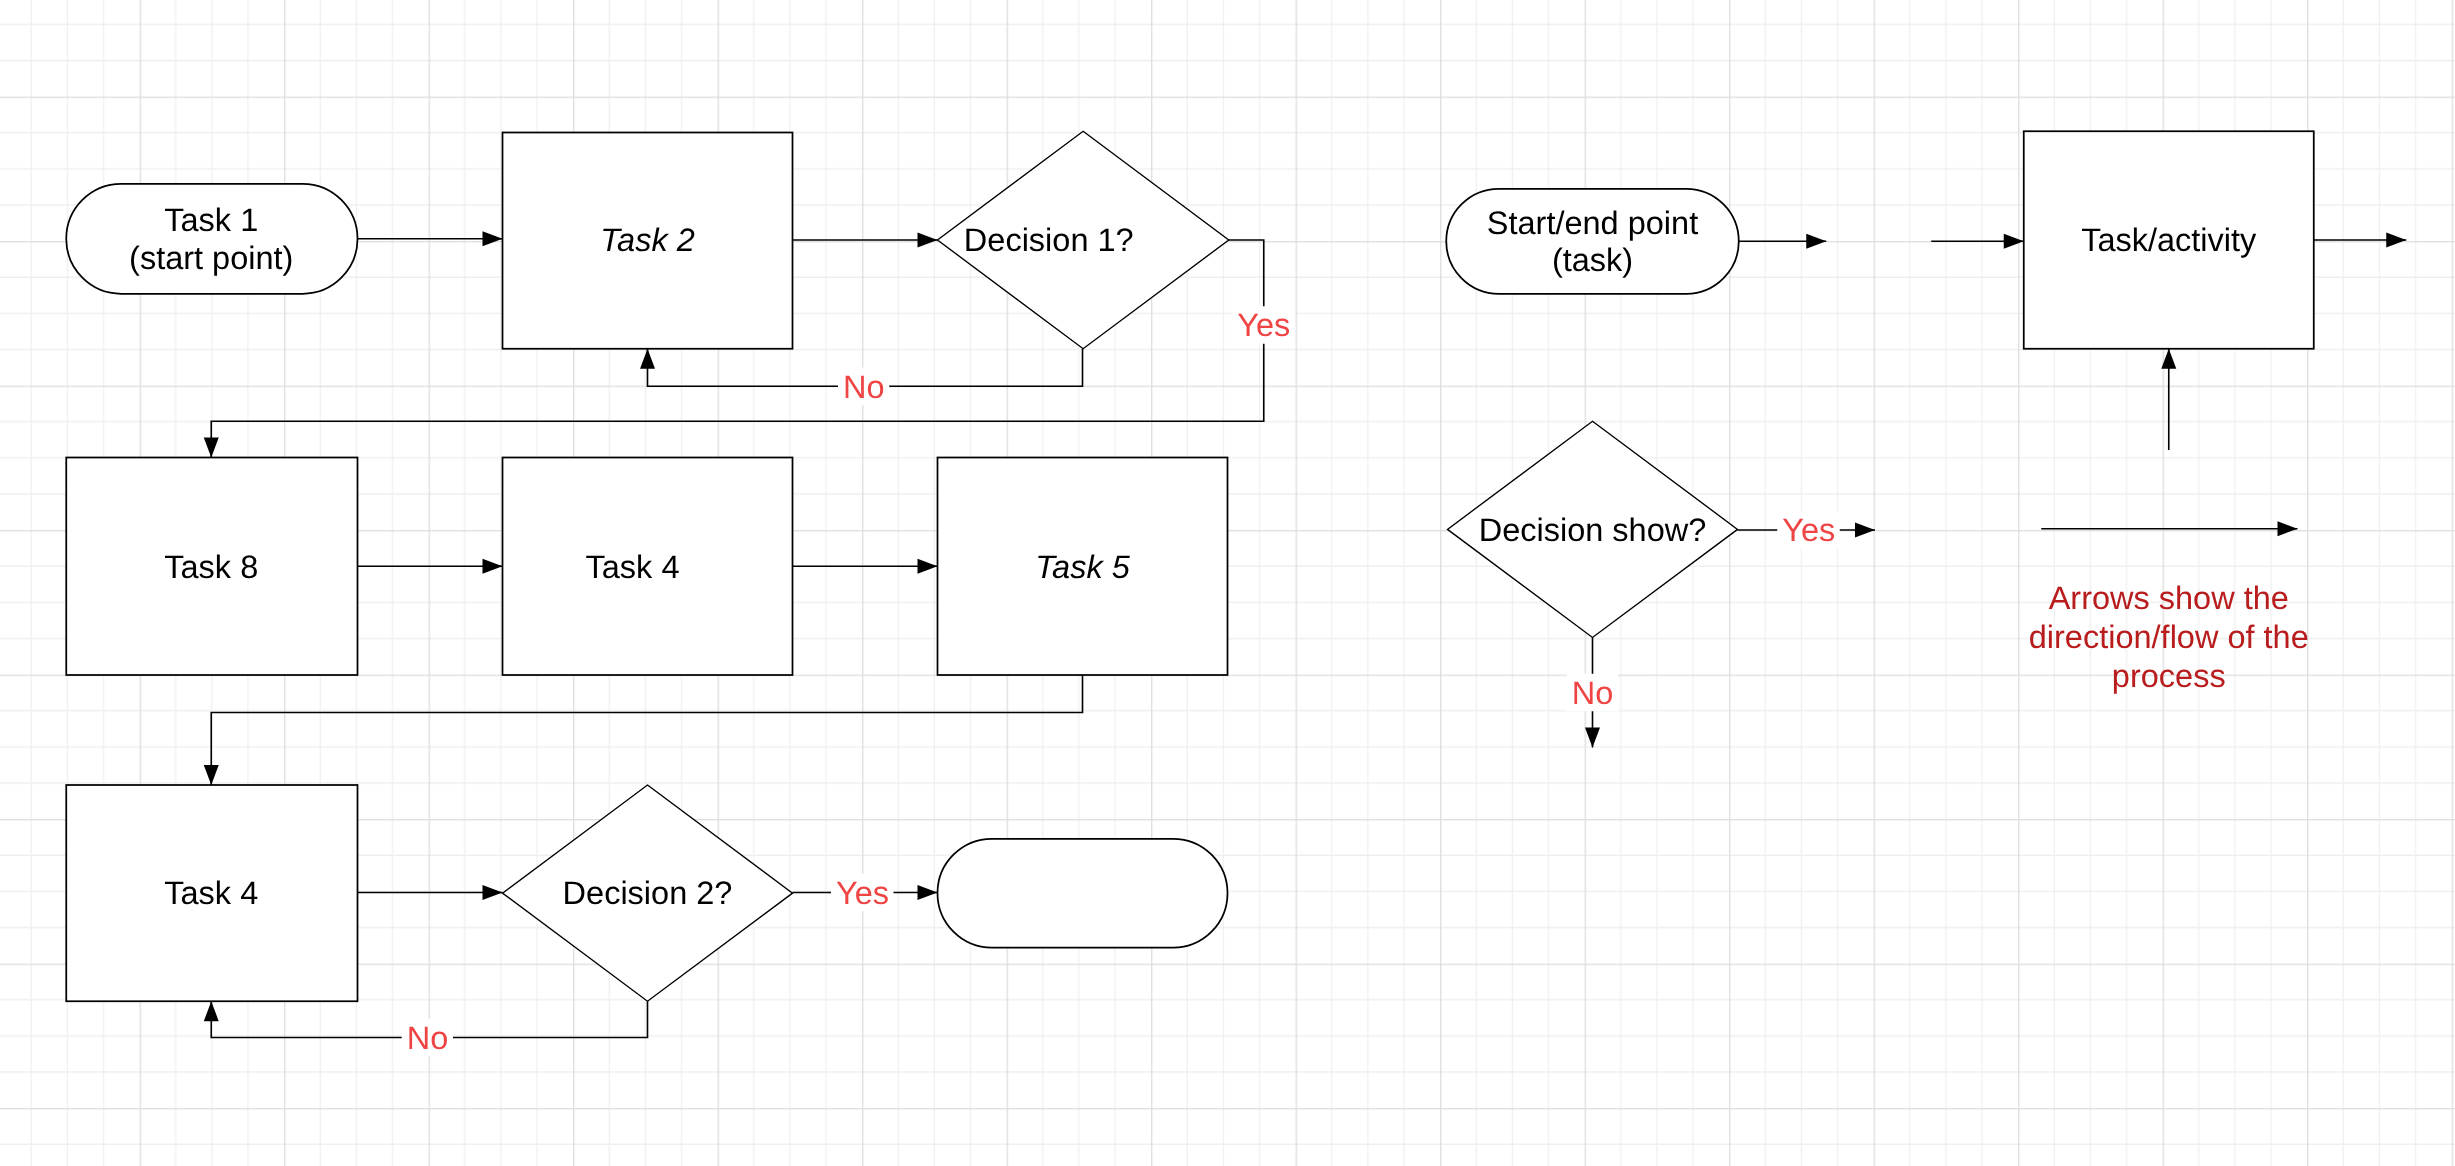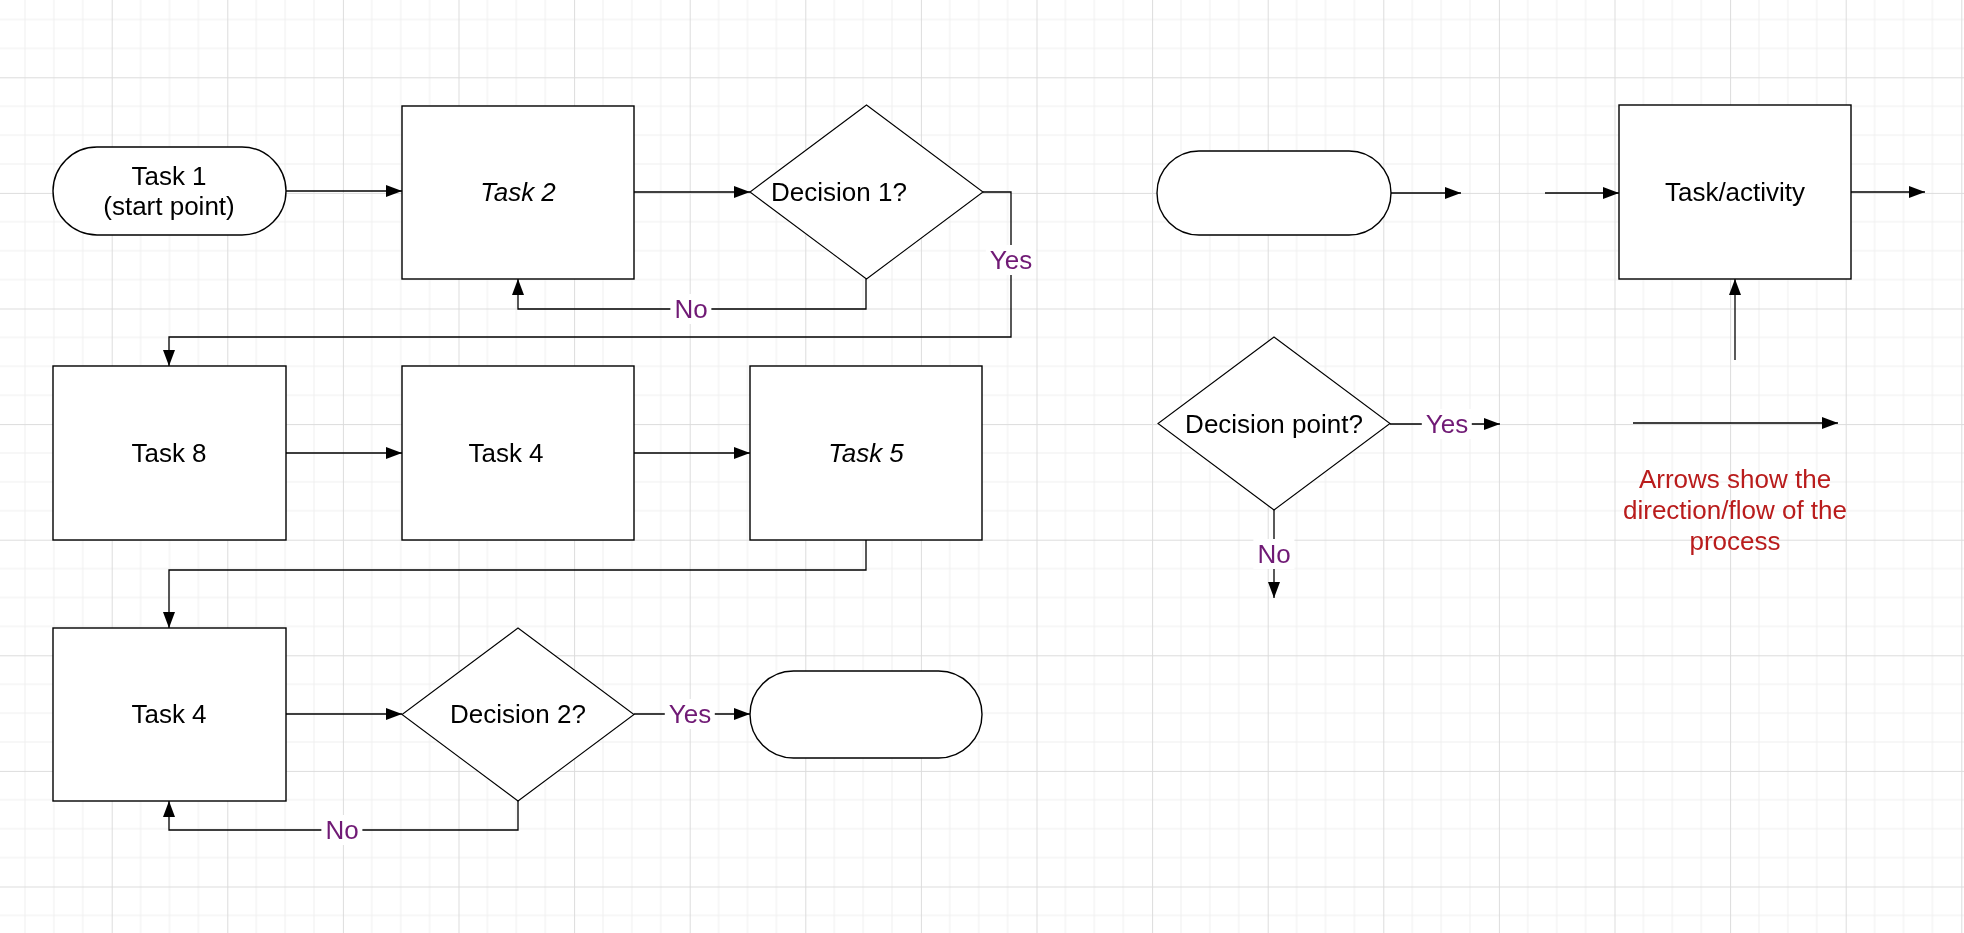--- a/index.html
+++ b/index.html
@@ -27,21 +27,21 @@
     color: #000000;
     text-align: center;
     white-space: pre-line;
     pointer-events: auto;
   }
   .edge-label {
     position: absolute;
     transform: translate(-50%, -50%);
     font-size: 26px;
     line-height: 30px;
-    color: #701a75;
+    color: #ef4444;
     background: #ffffff;
     padding: 0 4px;
     white-space: nowrap;
   }
   .note-label {
     position: absolute;
     transform: translate(-50%, -50%);
     font-size: 26px;
     line-height: 31px;
     color: #b91c1c;
@@ -113,21 +113,23 @@
   <div class="node-label" style="left:506px; top:453px;">Task 4</div>
   <div class="node-label" style="left:866px; top:453px;font-style:italic;">Task 5</div>
   <div class="node-label" style="left:169px; top:714px;">Task 4</div>
   <div class="node-label" style="left:518px; top:714px;">Decision 2?</div>
 
   <div class="edge-label" style="left:1011px; top:260px;">Yes</div>
   <div class="edge-label" style="left:691px; top:309px;">No</div>
   <div class="edge-label" style="left:690px; top:714px;">Yes</div>
   <div class="edge-label" style="left:342px; top:830px;">No</div>
 
+  <div class="node-label" style="left:1274px; top:193px;">Start/end point
+(task)</div>
   <div class="node-label" style="left:1735px; top:192px;">Task/activity</div>
-  <div class="node-label" style="left:1274px; top:424px;">Decision point?</div>
+  <div class="node-label" style="left:1274px; top:424px;">Decision show?</div>
   <div class="edge-label" style="left:1447px; top:424px;">Yes</div>
   <div class="edge-label" style="left:1274px; top:554px;">No</div>
   <div class="note-label" style="left:1735px; top:510px; width:280px;">Arrows show the
 direction/flow of the
 process</div>
 
 </div>
 
 </body></html>

